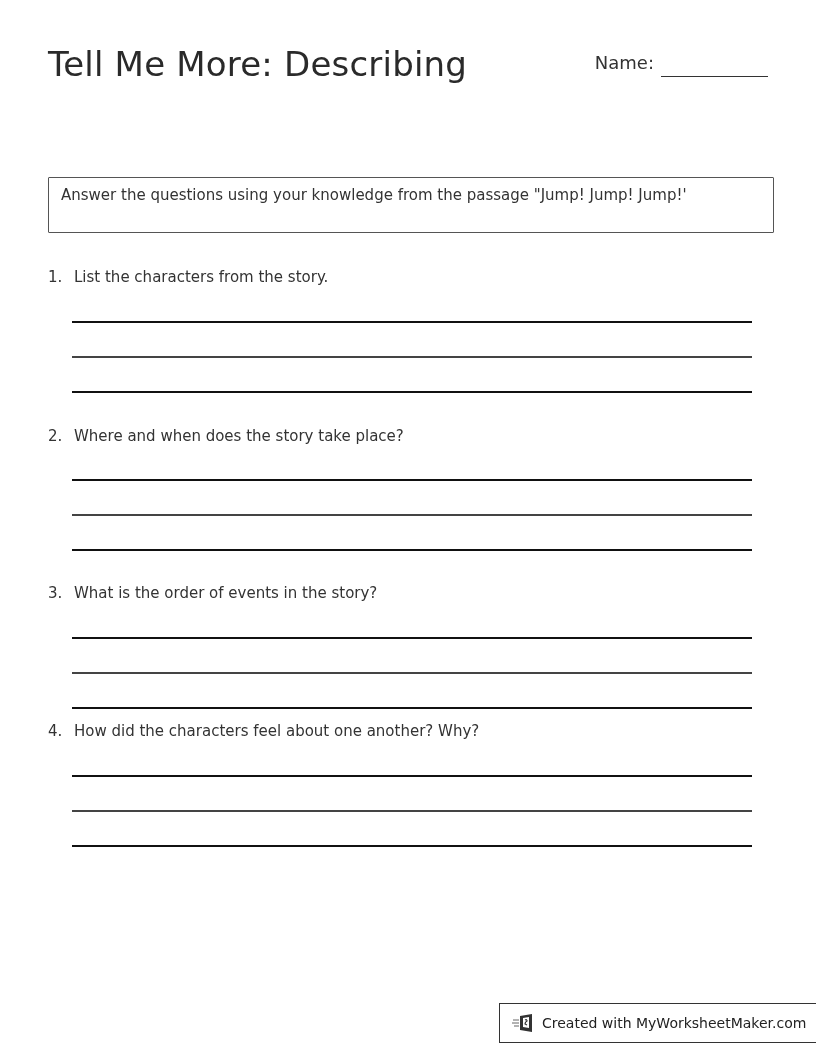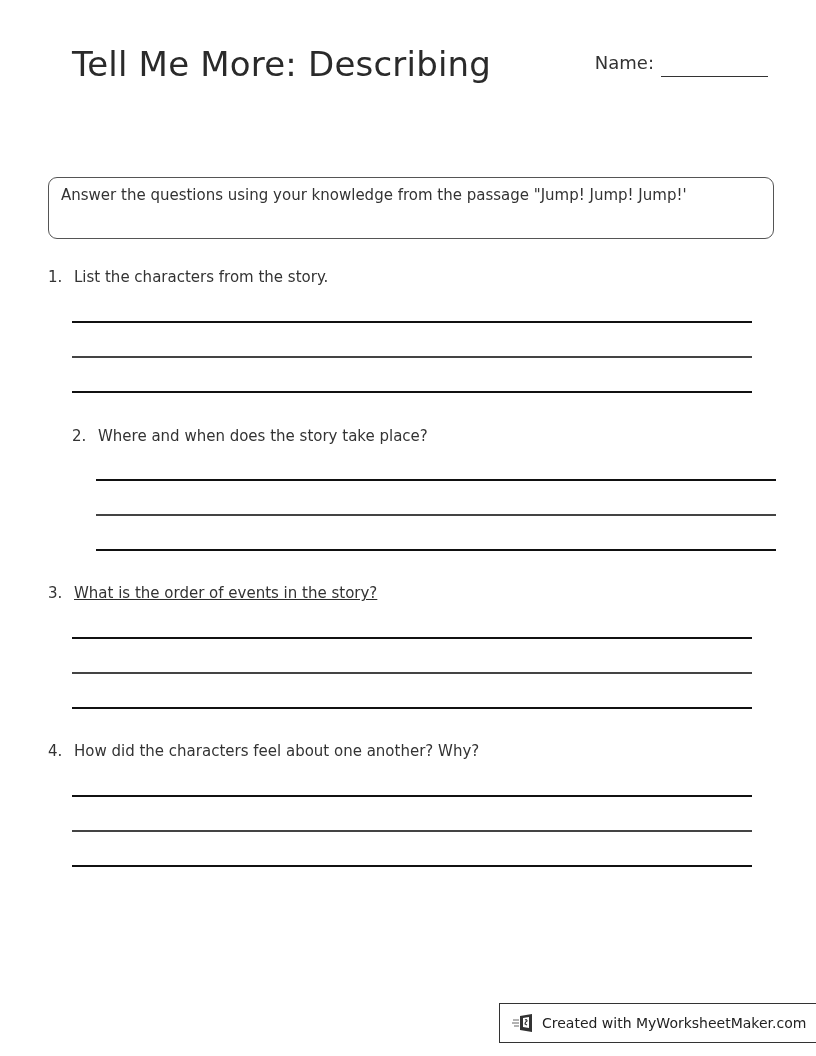--- a/index.html
+++ b/index.html
@@ -1,27 +1,27 @@
 <!DOCTYPE html>
 <html><head>
 <meta charset="utf-8">
 <style>
   html, body { margin: 0; padding: 0; background: #ffffff; }
   body { width: 816px; height: 1056px; position: relative; overflow: hidden;
          font-family: "DejaVu Sans", sans-serif; color: #2b2b2b; }
   .title { position: absolute; left: 48px; top: 44px; font-size: 34px; line-height: 40px;
            font-weight: normal; color: #2a2a2a; letter-spacing: 0.2px; margin: 0; }
-  .title span { display: block; margin-left: 24px; }
+  .title span { display: block; }
   .namedate { position: absolute; top: 50px; right: 48px; width: 200px; }
   .nd-row { position: relative; height: 38px; }
   .nd-label { position: absolute; right: 114px; top: 2px; font-size: 18px; color: #333; text-align: center; }
   .nd-line { position: absolute; right: 0; top: 26px; width: 107px; height: 0;
              border-bottom: 1.5px solid #333; }
   .instructions { position: absolute; left: 48px; top: 177px; width: 704px; height: 43px;
-                  border: 1.3px solid #555; border-radius: 9px; padding: 7px 8px 10px 12px;
+                  border: 1.3px solid #555; border-radius: 1px; padding: 7px 8px 4px 12px;
                   font-size: 15px; line-height: 20px; color: #333; }
   .question { position: absolute; left: 48px; width: 704px; }
   .q-text { font-size: 15px; color: #333; height: 22px; line-height: 22px; }
   .q-num { display: inline-block; width: 26px; }
   .ans-line { position: absolute; left: 24px; width: 680px; height: 0; border-bottom: 2px solid #111; }
   .ans-line.mid { border-bottom: 2px solid #444; }
   .footer { position: absolute; left: 499px; top: 1003px; width: 345px; height: 40px;
             border: 1.3px solid #333; box-sizing: border-box; display: flex; align-items: center;
             padding-left: 12px; font-size: 14px; color: #222; }
   .footer svg { margin-right: 6px; }
@@ -44,39 +44,39 @@
 
 <div class="question" style="top:266px;">
   <div class="q-text">
     <span class="q-num">1.</span><span>List the characters from the story.</span>
   </div>
   <div class="ans-line" style="top:55px;"></div>
   <div class="ans-line mid" style="top:90px;"></div>
   <div class="ans-line" style="top:125px;"></div>
 </div>
 
-<div class="question" style="top:425px;margin-left:24px;">
+<div class="question" style="top:425px;">
   <div class="q-text">
     <span class="q-num">2.</span><span>Where and when does the story take place?</span>
   </div>
   <div class="ans-line" style="top:54px;"></div>
   <div class="ans-line mid" style="top:89px;"></div>
   <div class="ans-line" style="top:124px;"></div>
 </div>
 
-<div class="question" style="top:582px;text-decoration:underline;">
+<div class="question" style="top:582px;">
   <div class="q-text">
     <span class="q-num">3.</span><span>What is the order of events in the story?</span>
   </div>
   <div class="ans-line" style="top:55px;"></div>
   <div class="ans-line mid" style="top:90px;"></div>
   <div class="ans-line" style="top:125px;"></div>
 </div>
 
-<div class="question" style="top:740px;">
+<div class="question" style="top:720px;">
   <div class="q-text">
     <span class="q-num">4.</span><span>How did the characters feel about one another? Why?</span>
   </div>
   <div class="ans-line" style="top:55px;"></div>
   <div class="ans-line mid" style="top:90px;"></div>
   <div class="ans-line" style="top:125px;"></div>
 </div>
 
 <div class="footer">
   <svg width="24" height="20" viewBox="0 0 24 20">

